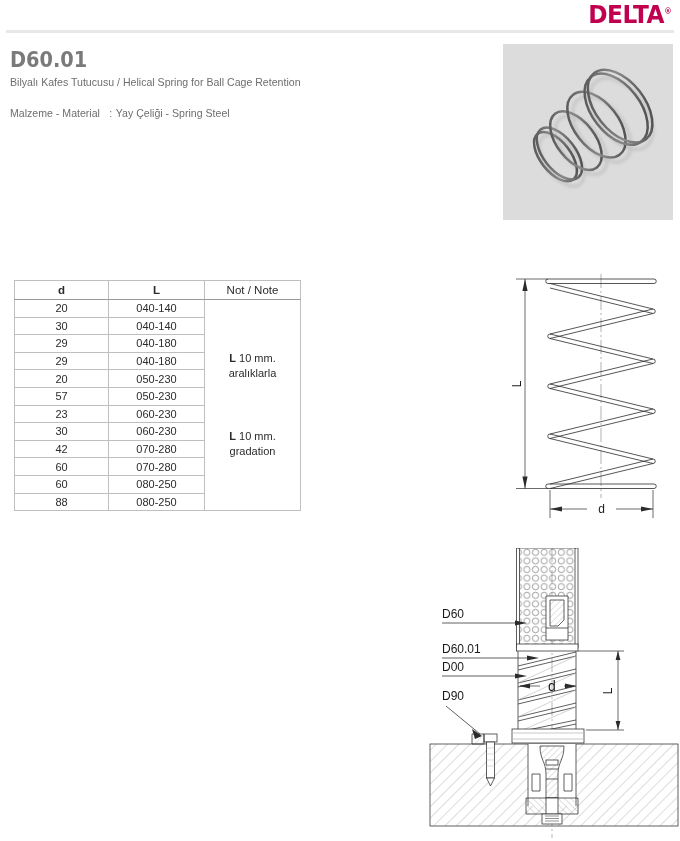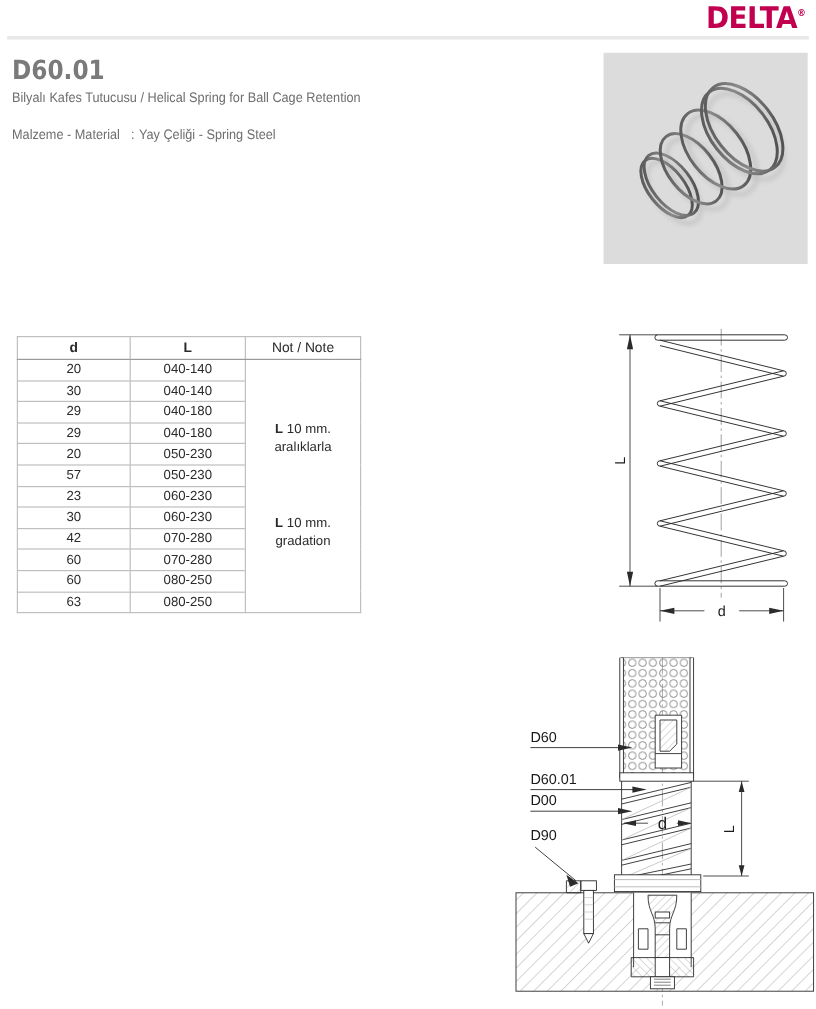--- a/index.html
+++ b/index.html
@@ -194,21 +194,21 @@
       </tr>
       <tr>
         <td>60</td>
         <td>070-280</td>
       </tr>
       <tr>
         <td>60</td>
         <td>080-250</td>
       </tr>
       <tr>
-        <td>63</td>
+        <td>88</td>
         <td>080-250</td>
       </tr>
     </tbody>
 </table>
 
 <div id="drawing-spring">
   <svg class="dwg" width="188" height="258" viewBox="0 0 188 258">
     <g stroke="#2b2b2b" fill="none" stroke-width="0.8">
 
       <line x1="109" y1="8" x2="109" y2="232" stroke="#8f8f8f" stroke-width="0.7" stroke-dasharray="14,3,2,3"></line>

